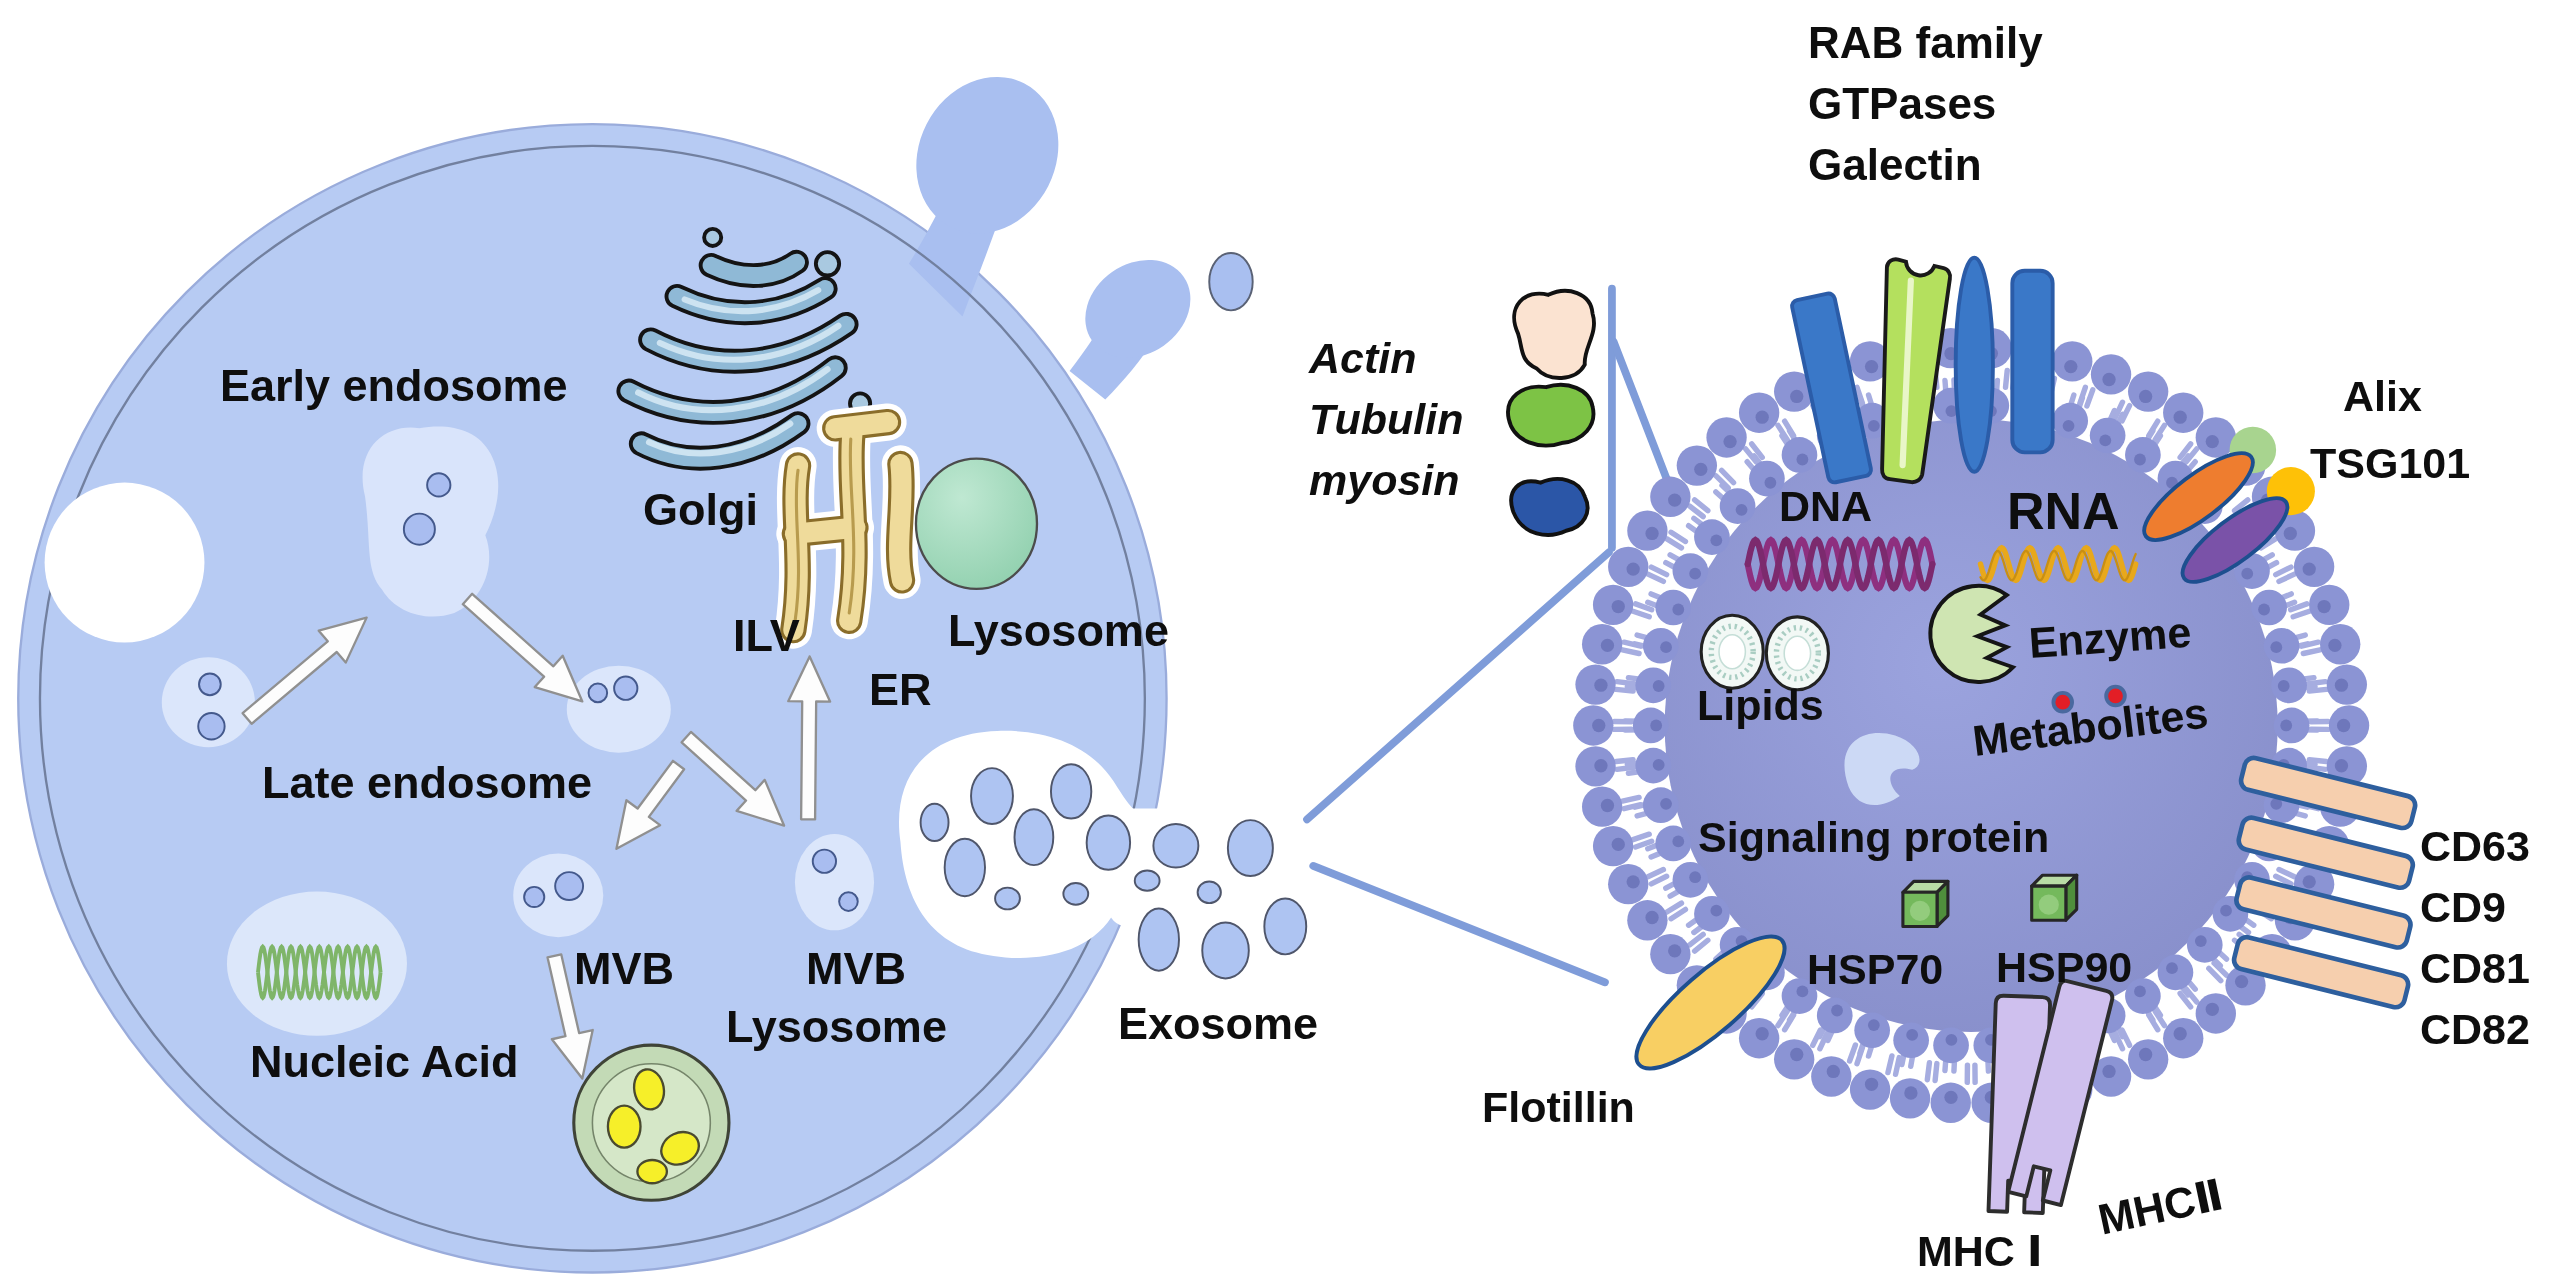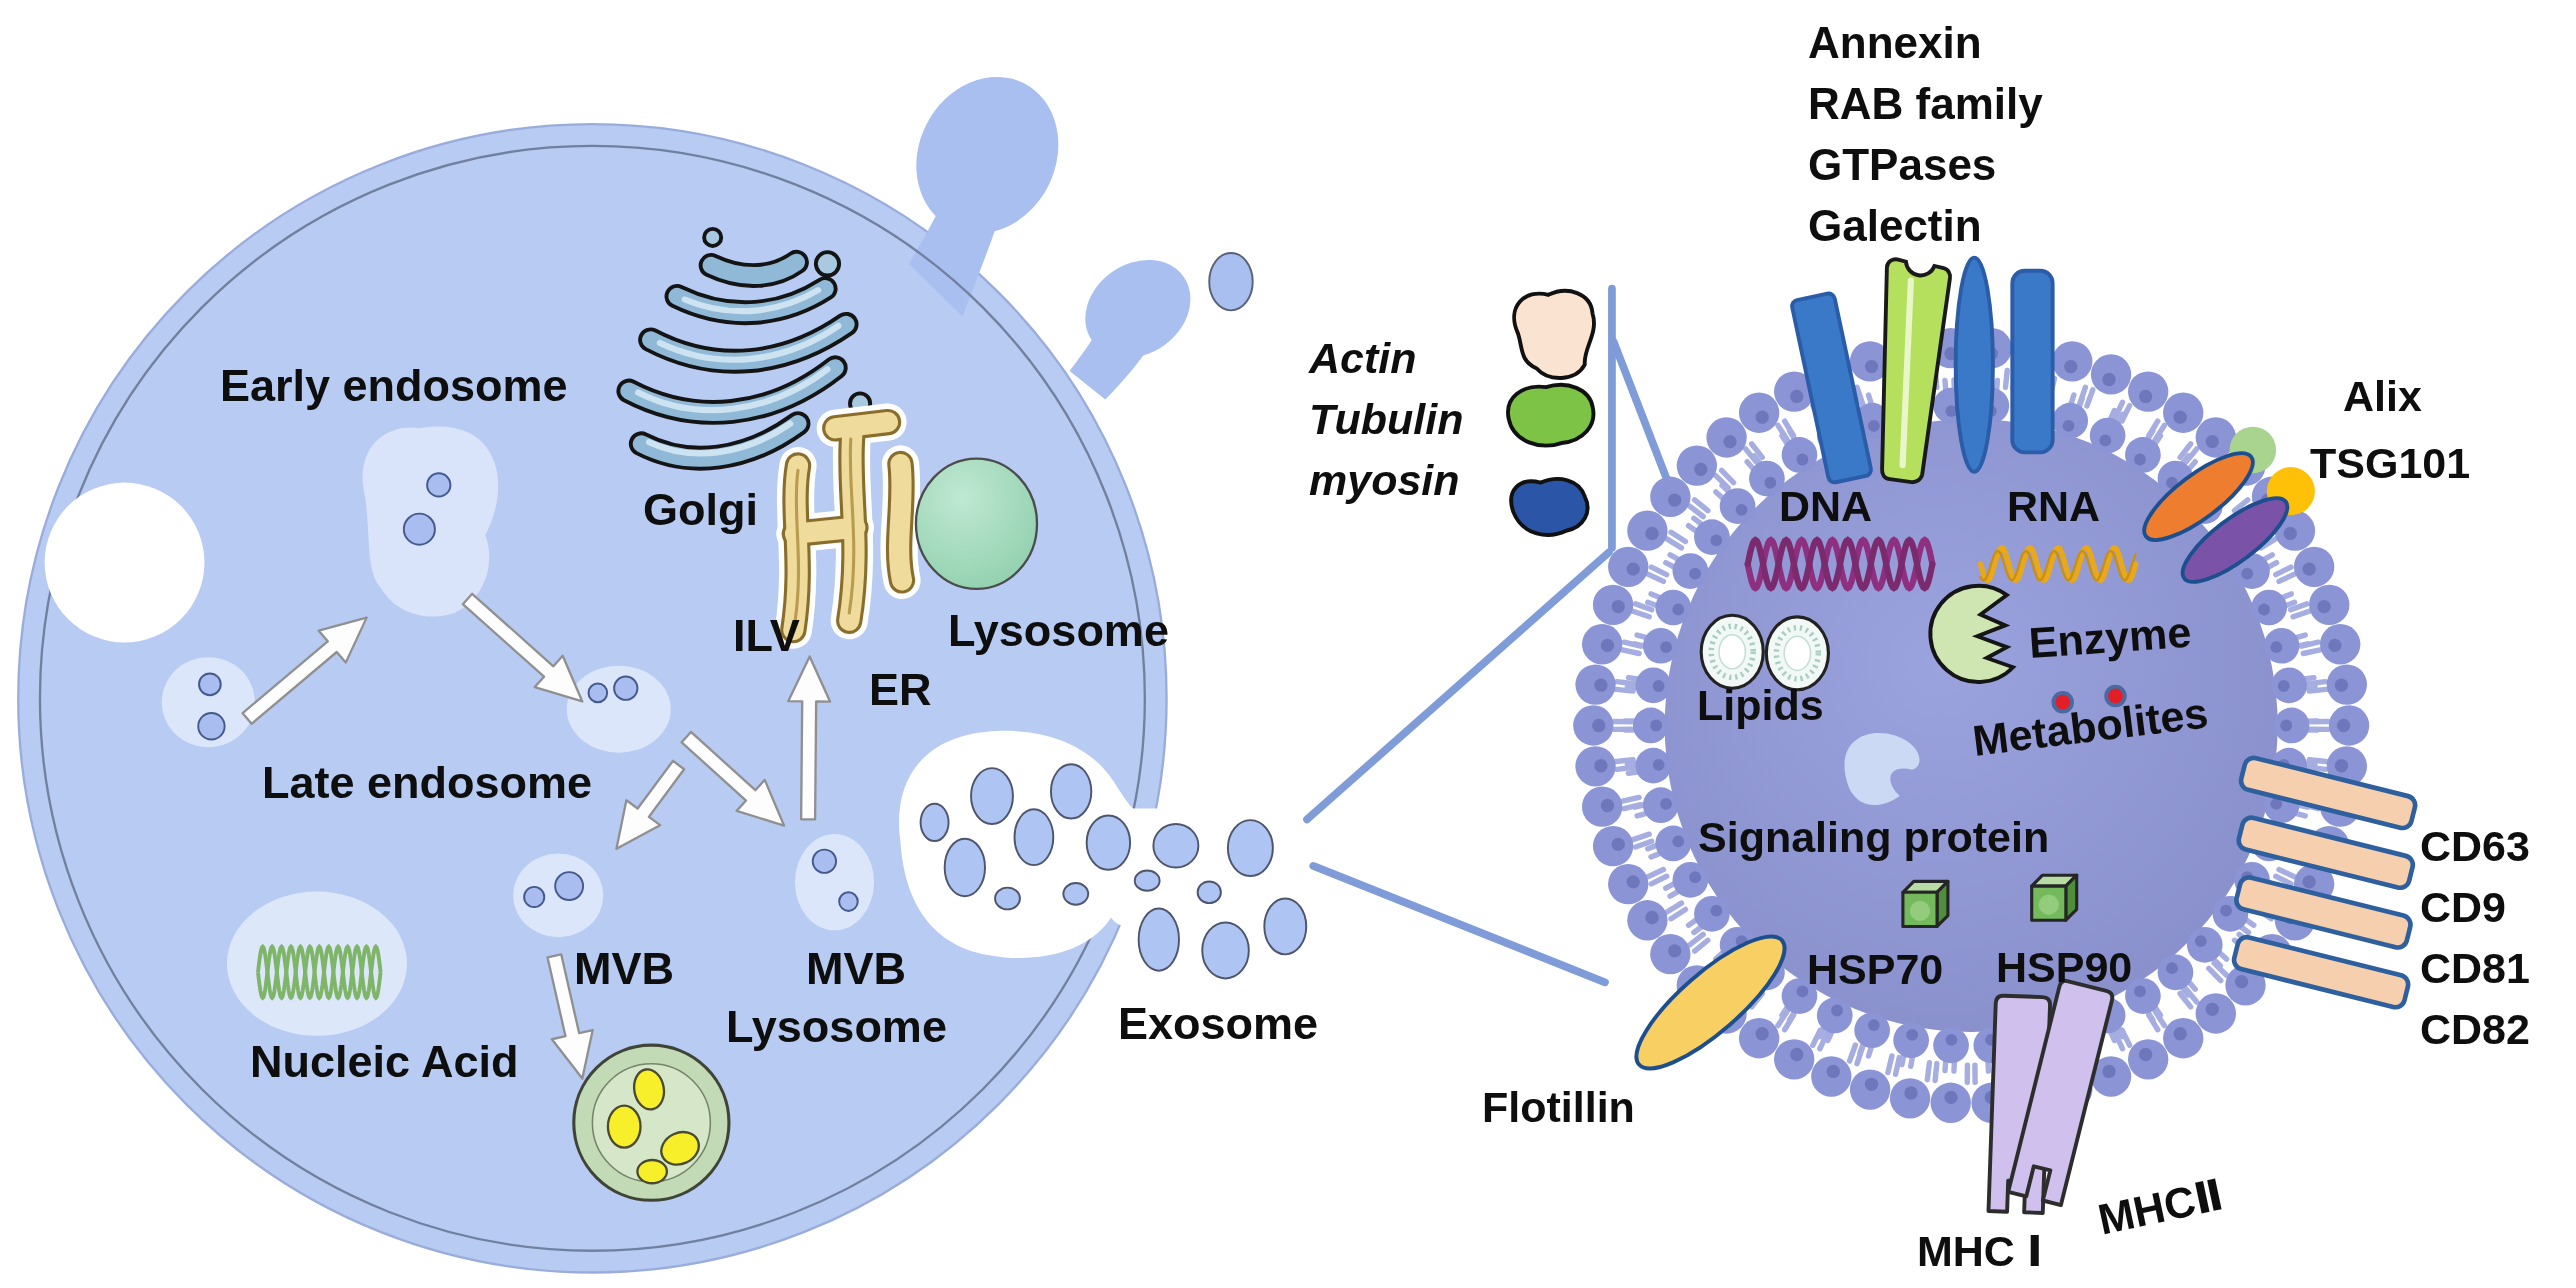--- a/index.html
+++ b/index.html
@@ -685,37 +685,36 @@
 <div class="lbl" style="left:948px;top:607px;">Lysosome</div>
 <div class="lbl" style="left:869px;top:666px;">ER</div>
 <div class="lbl" style="left:262px;top:759px;">Late endosome</div>
 <div class="lbl" style="left:574px;top:945px;">MVB</div>
 <div class="lbl" style="left:806px;top:945px;">MVB</div>
 <div class="lbl" style="left:250px;top:1038px;">Nucleic Acid</div>
 <div class="lbl" style="left:726px;top:1003px;">Lysosome</div>
 <div class="lbl" style="left:1118px;top:1000px;">Exosome</div>
 
 <div class="lines" style="left:1808px;top:12.4px;">
-  <div>Annexin</div>
   <div>RAB family</div>
   <div>GTPases</div>
   <div>Galectin</div>
 </div>
 
 <div class="lines" style="left:1309px;top:328px;font-size:43px;font-style:italic;">
   <div>Actin</div>
   <div>Tubulin</div>
   <div>myosin</div>
 </div>
 
 <div class="lbl" style="left:2310px;top:374px;font-size:43px;margin-left:33px;">Alix</div>
 <div class="lbl" style="left:2310px;top:441px;font-size:43px;">TSG101</div>
 
 <div class="lbl" style="left:1779px;top:484px;font-size:43px;">DNA</div>
-<div class="lbl" style="left:2007px;top:484px;font-size:43px;">RNA</div>
+<div class="lbl" style="left:2007px;top:484px;font-size:52px;">RNA</div>
 <div class="lbl rot4" style="left:2029px;top:621px;font-size:43px;">Enzyme</div>
 <div class="lbl" style="left:1697px;top:683px;font-size:43px;">Lipids</div>
 <div class="lbl rot7" style="left:1973px;top:719px;font-size:43px;">Metabolites</div>
 <div class="lbl" style="left:1698px;top:815px;font-size:43px;">Signaling protein</div>
 <div class="lbl" style="left:1807px;top:947px;font-size:43px;">HSP70</div>
 <div class="lbl" style="left:1996px;top:945px;font-size:43px;">HSP90</div>
 <div class="lbl" style="left:1482px;top:1085px;font-size:43px;">Flotillin</div>
 
 <div class="lines" style="left:2420px;top:816px;font-size:43px;">
   <div>CD63</div>

